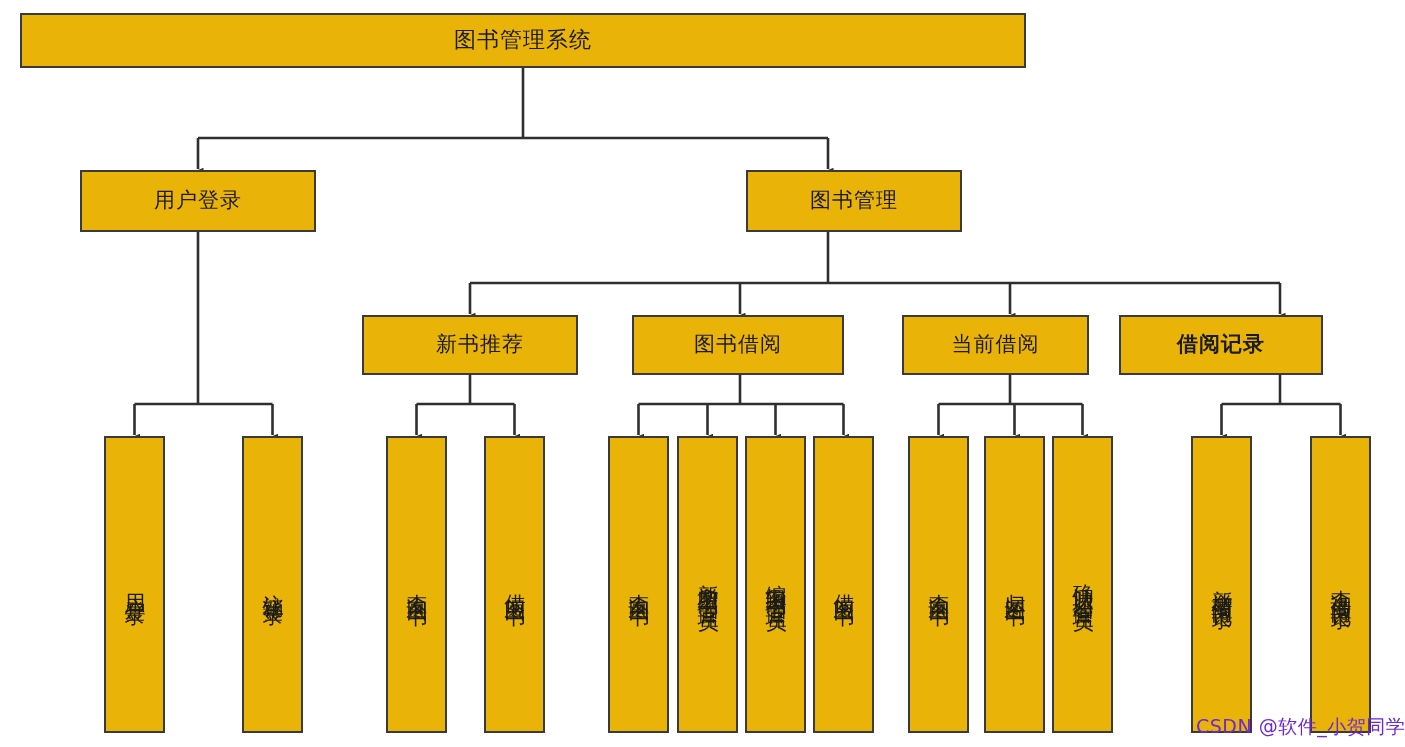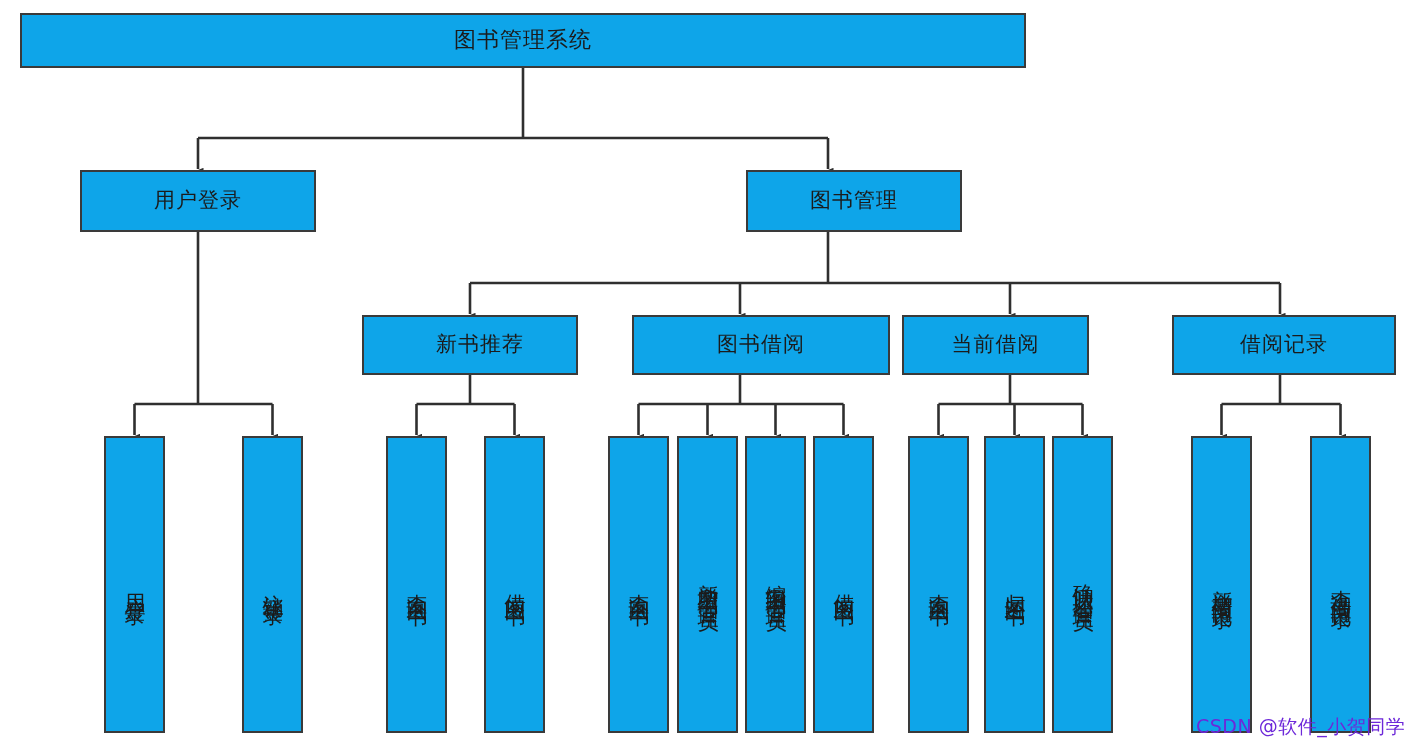--- a/index.html
+++ b/index.html
@@ -22,21 +22,21 @@
     position: absolute;
     left: 0;
     top: 0;
     width: 1405px;
     height: 747px;
     pointer-events: none;
   }
   .node {
     position: absolute;
     box-sizing: border-box;
-    background: #0ea5e9;
+    background: #eab308;
     border: 2.4px solid #3a3a3a;
     display: flex;
     align-items: center;
     justify-content: center;
     text-align: left;
     color: #1b1b1b;
     z-index: 2;
   }
   .node.h {
     font-size: 21px;
@@ -113,23 +113,23 @@
         <path d="M1340.5,404 L1340.5,435" marker-end="url(#arrow)"></path>
       </g>
   </svg>
 
   <div class="node h root" style="left: 20px; top: 13px; width: 1006px; height: 55px;">图书管理系统</div>
 
   <div class="node h" style="left: 80px; top: 170px; width: 236px; height: 62px;">用户登录</div>
   <div class="node h" style="left: 746px; top: 170px; width: 216px; height: 62px;">图书管理</div>
 
   <div class="node h" style="left: 362px; top: 315px; width: 216px; height: 60px; padding-left: 20px;">新书推荐</div>
-  <div class="node h" style="left: 632px; top: 315px; width: 258px; height: 60px;">图书借阅</div>
+  <div class="node h" style="left: 632px; top: 315px; width: 212px; height: 60px;">图书借阅</div>
   <div class="node h" style="left: 902px; top: 315px; width: 187px; height: 60px;">当前借阅</div>
-  <div class="node h" style="left: 1172px; top: 315px; width: 224px; height: 60px;">借阅记录</div>
+  <div class="node h" style="left: 1119px; top: 315px; width: 204px; height: 60px; font-weight: bold;">借阅记录</div>
 
   <div class="node v" style="left: 104px; top: 436px; width: 61px; height: 297px;">用户登录</div>
   <div class="node v" style="left: 242px; top: 436px; width: 61px; height: 297px;">注销登录</div>
   <div class="node v" style="left: 386px; top: 436px; width: 61px; height: 297px;">查询图书</div>
   <div class="node v" style="left: 484px; top: 436px; width: 61px; height: 297px;">借阅图书</div>
   <div class="node v" style="left: 608px; top: 436px; width: 61px; height: 297px;">查询图书</div>
   <div class="node v" style="left: 677px; top: 436px; width: 61px; height: 297px;">新增图书（管理员）</div>
   <div class="node v" style="left: 745px; top: 436px; width: 61px; height: 297px;">编辑图书（管理员）</div>
   <div class="node v" style="left: 813px; top: 436px; width: 61px; height: 297px;">借阅图书</div>
   <div class="node v" style="left: 908px; top: 436px; width: 61px; height: 297px;">查询图书</div>

